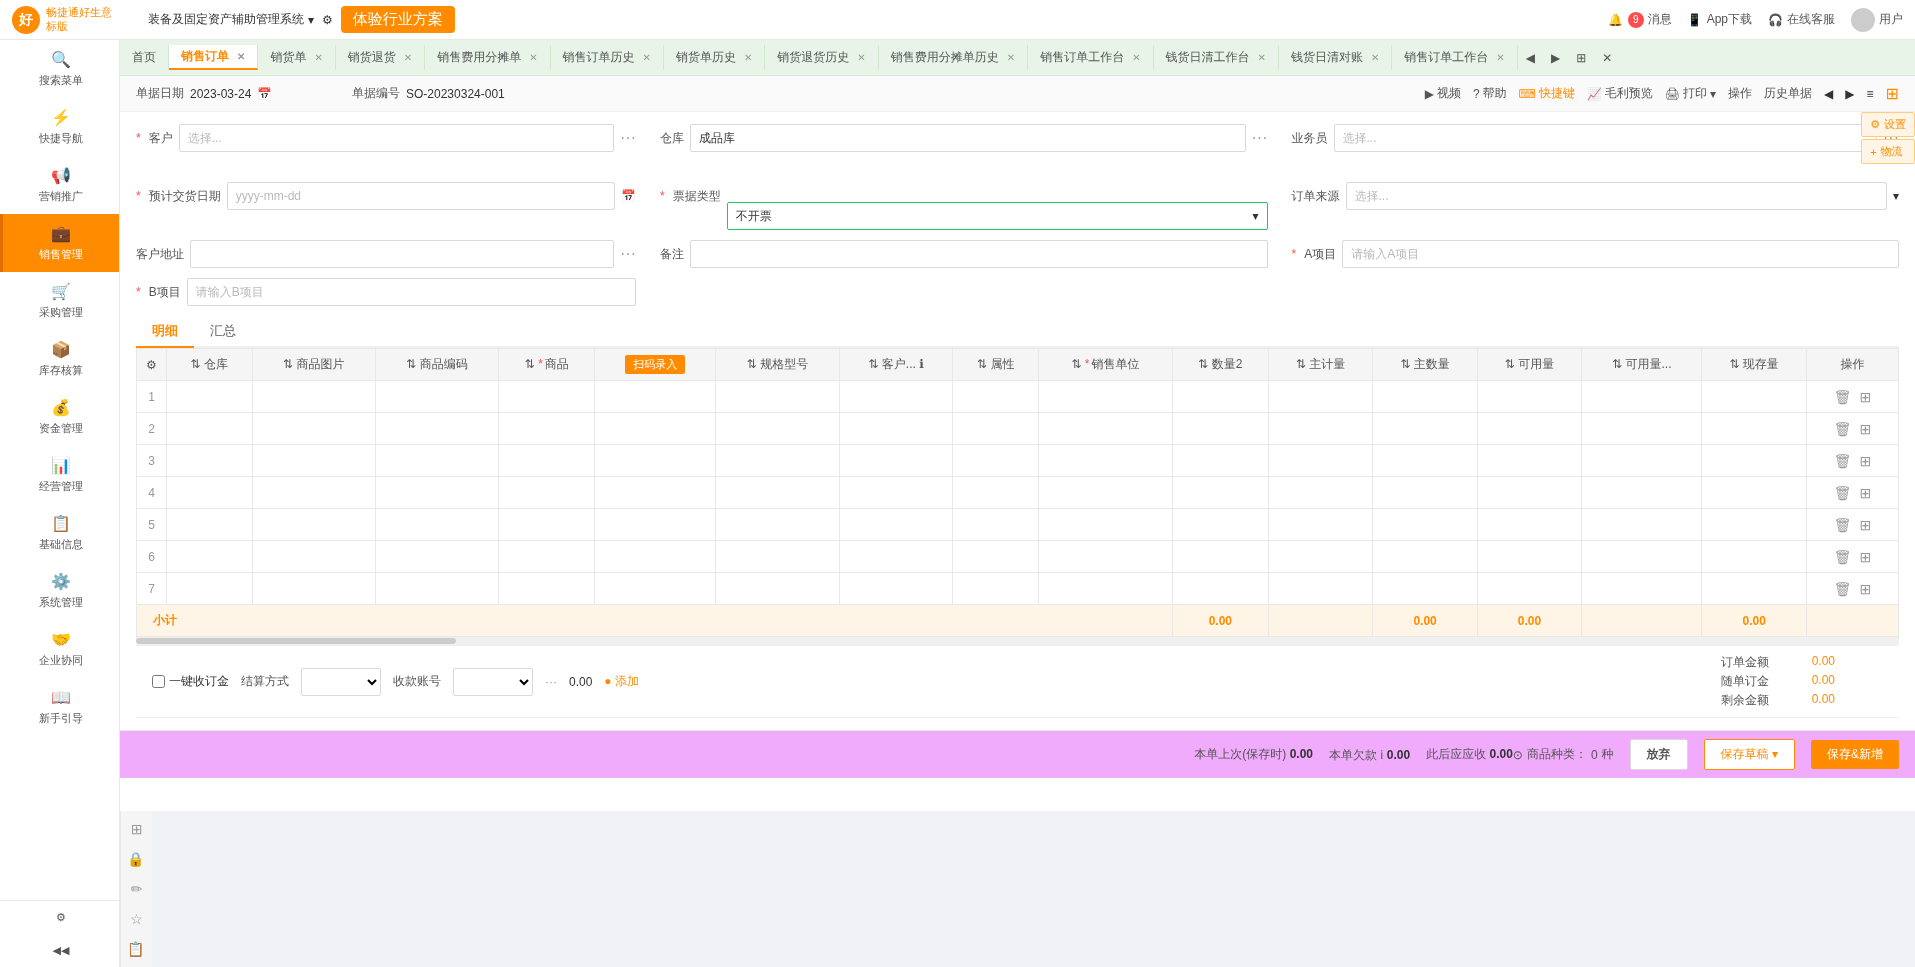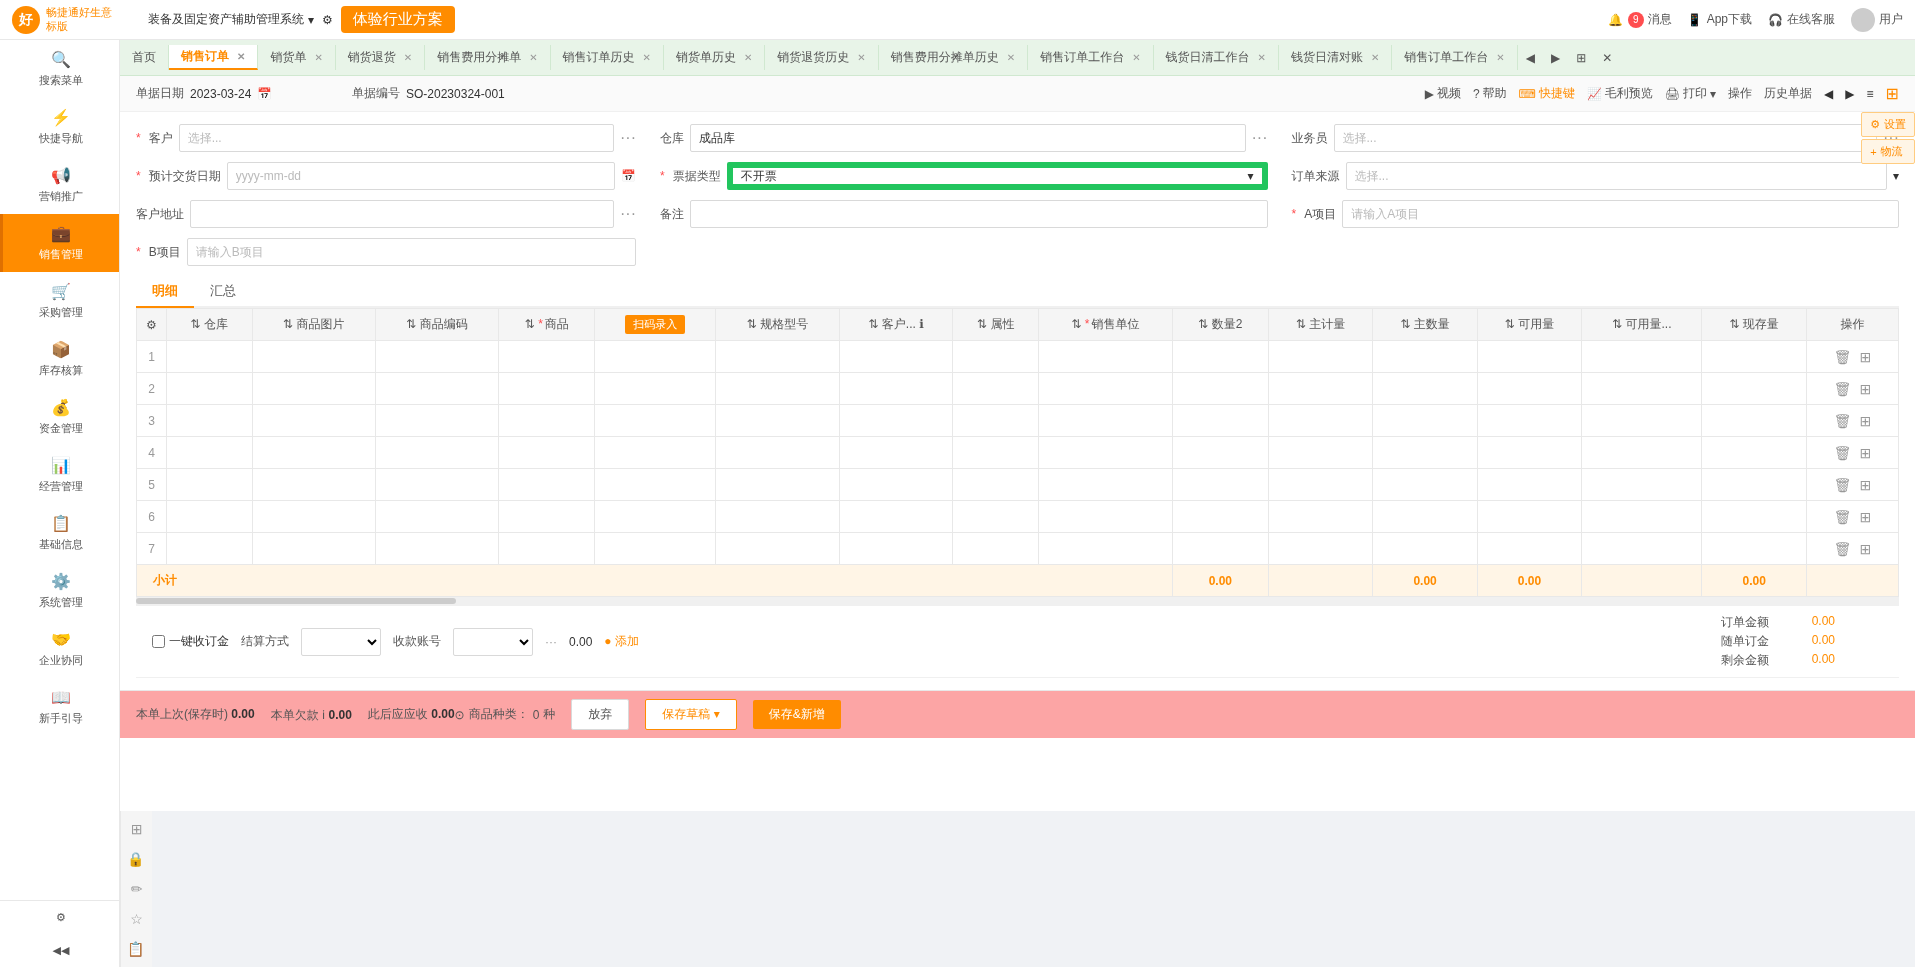--- a/index.html
+++ b/index.html
@@ -44,21 +44,21 @@
     .action-item.orange { color: #ff8c00; }
     
     
     .form-body { padding: 12px 16px; }
     .form-row { display: flex; align-items: center; gap: 24px; margin-bottom: 10px; flex-wrap: wrap; }
     .field-group { display: flex; align-items: center; gap: 6px; flex: 1; min-width: 200px; }
     .field-label { color: #555; white-space: nowrap; font-size: 12px; }
     .field-required { color: #ff4d4f; margin-right: 2px; }
     .field-input { flex: 1; height: 28px; border: 1px solid #d9d9d9; border-radius: 2px; padding: 0 8px; font-size: 12px; color: #333; background: white; }
     .field-input::placeholder { color: #bbb; }
-    .field-input-select { flex: 1; height: 28px; border: 6px solid #22c55e; border-radius: 2px; padding: 0 8px; font-size: 12px; color: #333; background: white; display: flex; align-items: center; justify-content: space-between; cursor: pointer; }
+    .field-input-select { flex: 1; height: 28px; border: 1px solid #22c55e; border-radius: 2px; padding: 0 8px; font-size: 12px; color: #333; background: white; display: flex; align-items: center; justify-content: space-between; cursor: pointer; margin-top: 40px; }
     .field-dots { color: #999; font-size: 16px; cursor: pointer; }
     
     
     .detail-tabs { display: flex; gap: 0; margin: 8px 0 0 0; border-bottom: 2px solid #f0f0f0; }
     .detail-tab { padding: 6px 16px; cursor: pointer; font-size: 13px; color: #555; border-bottom: 2px solid transparent; margin-bottom: -2px; }
     .detail-tab.active { color: #ff8c00; border-bottom-color: #ff8c00; font-weight: bold; }
     
     
     .data-table-wrap { overflow-x: auto; }
     .data-table { width: 100%; border-collapse: collapse; font-size: 12px; }
@@ -69,24 +69,24 @@
     .subtotal-row td { background: #fff5e6; font-weight: bold; color: #ff8c00; }
     .table-actions { display: flex; gap: 4px; justify-content: center; }
     .icon-btn { background: none; border: none; cursor: pointer; color: #999; font-size: 14px; padding: 2px; }
     
     
     .scrollbar-row { height: 8px; background: #f0f0f0; position: relative; margin: 0; }
     .scrollbar-thumb { position: absolute; left: 0; top: 1px; height: 6px; width: 320px; background: #ccc; border-radius: 3px; }
     .checkbox-label { display: flex; align-items: center; gap: 4px; cursor: pointer; }
     
     
-    .bottom-bar { padding: 8px 16px; display: flex; align-items: center; justify-content: flex-start; border-top: 1px solid #e8e8e8; background: #fca5a5; flex-shrink: 0; }
+    .bottom-bar { padding: 8px 16px; display: flex; align-items: center; justify-content: flex-end; border-top: 1px solid #e8e8e8; background: #f0abfc; flex-shrink: 0; }
     .bottom-left { display: flex; align-items: center; gap: 16px; font-size: 12px; color: #555; }
     .bottom-value { color: #333; font-weight: bold; }
-    .btn-discard { border: 1px solid #d9d9d9; background: white; color: #555; padding: 6px 16px; border-radius: 2px; cursor: pointer; font-size: 12px; }
+    .btn-discard { border: 1px solid #d9d9d9; background: white; color: #555; padding: 6px 16px; border-radius: 2px; cursor: pointer; font-size: 12px; font-weight: bold; }
     .btn-save-draft { border: 1px solid #ff8c00; background: white; color: #ff8c00; padding: 6px 16px; border-radius: 2px; cursor: pointer; font-size: 12px; }
     .btn-save-new { background: #ff8c00; color: white; border: none; padding: 6px 16px; border-radius: 2px; cursor: pointer; font-size: 12px; }
     .goods-count { display: flex; align-items: center; gap: 4px; font-size: 12px; color: #555; }
     
     
     .right-panel { width: 32px; background: #f5f5f5; display: flex; flex-direction: column; align-items: center; padding: 4px 0; gap: 2px; border-left: 1px solid #e8e8e8; }
     .right-panel-icon { width: 28px; height: 28px; display: flex; align-items: center; justify-content: center; cursor: pointer; color: #999; font-size: 14px; border-radius: 2px; }
     .right-panel-icon.orange { color: #ff8c00; }
     .float-btn { display: flex; align-items: center; gap: 4px; background: #fff5e6; border: 1px solid #ffcc80; color: #ff8c00; padding: 4px 8px; border-radius: 2px; cursor: pointer; font-size: 11px; white-space: nowrap; }
     

